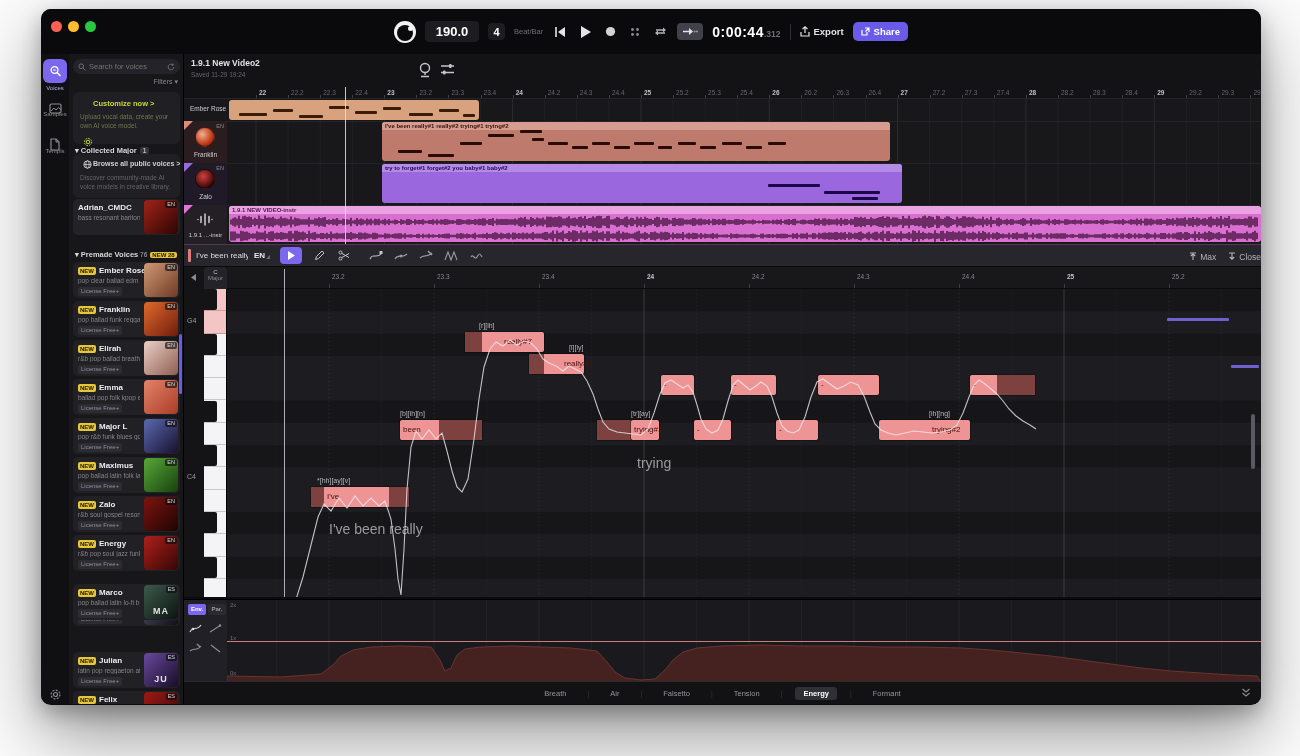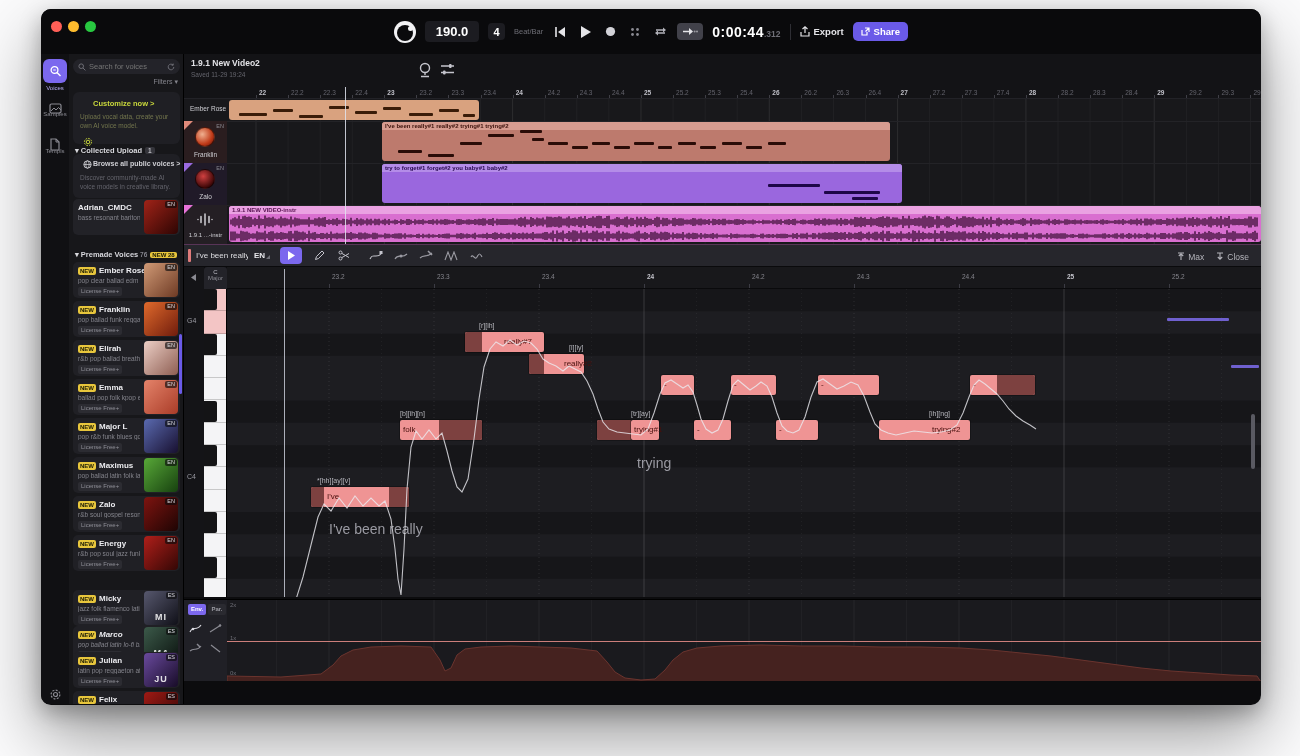--- a/index.html
+++ b/index.html
@@ -75,21 +75,21 @@
 .mini-note{position:absolute;height:3px;border-radius:1px}
 #tplayhead{position:absolute;left:304px;top:78px;width:1px;height:157px;background:rgba(225,228,238,.85);z-index:5}
 
 #etoolbar{position:absolute;left:143px;top:235px;width:1077px;height:23px;background:#26262c;border-top:1px solid rgba(150,70,140,.45);border-bottom:1px solid #0a0a0c;display:flex;align-items:center}
 #seg-bar{width:3px;height:13px;background:#e07b7b;border-radius:1px;margin-left:4px}
 #seg-label{margin-left:5px;font-size:8px;color:#dedee2;width:52px;white-space:nowrap;overflow:hidden}
 #lang-chip{margin-left:6px;font-size:8px;font-weight:bold;color:#e8e8ec;position:relative;padding-right:5px}
 #lang-chip:after{content:"";position:absolute;right:0;bottom:1px;border-left:4px solid transparent;border-bottom:4px solid #6e6e76}
 #play-chip{margin-left:10px;width:22px;height:17px;background:#7b68ee;border-radius:4px;display:flex;align-items:center;justify-content:center}
 .eicon{margin-left:9px;width:16px;height:14px;display:flex;align-items:center;justify-content:center}
-#etool-right{position:absolute;right:12px;top:0;height:23px;display:flex;align-items:center;gap:12px;color:#b3b3ba;font-size:8.5px}
+#etool-right{position:absolute;right:0;top:0;height:23px;display:flex;align-items:center;gap:12px;color:#b3b3ba;font-size:8.5px}
 #etool-right .br{display:flex;align-items:center;gap:3px}
 
 #egutter{position:absolute;left:143px;top:258px;width:20px;height:330px;background:#141417}
 .keylab{position:absolute;left:3px;font-size:7px;color:#9a9aa2}
 #scalebox{position:absolute;left:163px;top:258px;width:23px;height:22px;background:#232329;border-radius:3px 3px 0 0;text-align:center}
 #scale-key{font-size:6px;color:#c0c0c8;margin-top:2px}
 #scale-name{font-size:6px;color:#8a8a92}
 #keybed{position:absolute;left:163px;top:280px;width:23px;height:308px;overflow:hidden;border-right:1px solid #000;background:#f4f4f6}
 .krow{position:absolute;left:0;width:23px;border-bottom:1px solid rgba(0,0,0,.18)}
 .kblack{position:absolute;left:0;top:0;height:100%;width:13px;background:#141416;border-radius:0 2px 2px 0}
@@ -239,21 +239,21 @@
     </div>
     <div id="filters">Filters ▾</div>
     <div class="libcard" style="top:38px;height:52px">
       <svg style="position:absolute;left:10px;top:45px" width="10" height="10" viewBox="0 0 10 10">
           <circle cx="5" cy="5" r="1.8" stroke="#c9d83c" stroke-width="1" fill="none"></circle>
           <circle cx="5" cy="5" r="3.6" stroke="#c9d83c" stroke-width="1" fill="none" stroke-dasharray="1.6 1.2"></circle>
         </svg>
     </div>
     <div id="customize-title">Customize now &gt;</div>
     <div id="customize-desc">Upload vocal data, create your own AI voice model.</div>
-    <div class="lib-h" style="top:92px"><span>▾ Collected Upload</span><span class="chip-ct">1</span></div>
+    <div class="lib-h" style="top:92px"><span>▾ Collected Major</span><span class="chip-ct">1</span></div>
     <div class="libcard" style="top:100px;height:44px">
       <svg style="position:absolute;left:10px;top:6px" width="9" height="9" viewBox="0 0 9 9">
           <circle cx="4.5" cy="4.5" r="3.7" stroke="#cfcfd4" stroke-width="0.9" fill="none"></circle>
           <ellipse cx="4.5" cy="4.5" rx="1.7" ry="3.7" stroke="#cfcfd4" stroke-width="0.8" fill="none"></ellipse>
           <path d="M.9 4.5h7.2" stroke="#cfcfd4" stroke-width="0.8"></path>
         </svg>
     </div>
     <div id="browse-title">Browse all public voices &gt;</div>
     <div id="browse-desc">Discover community-made AI voice models in creative library.</div>
     <div id="adrian-slot"></div>
@@ -352,21 +352,21 @@
             <div class="vnew">NEW</div>
             <div class="vname">Micky</div>
           </div>
           <div class="vtags">jazz folk flamenco latin</div>
           <div class="vlic">License Free+</div>
           <div class="vart" style="background: linear-gradient(135deg, rgb(87, 88, 110), rgb(16, 16, 24));">
             <div class="vlang">ES</div>
             <div class="vinit">MI</div>
           </div>
         </div>
-        <div class="vcard" style="top: 572px; font-style: italic;">
+        <div class="vcard" style="top: 530px;">
           <div class="vrow1">
             <div class="vnew">NEW</div>
             <div class="vname">Marco</div>
           </div>
           <div class="vtags">pop ballad latin lo-fi br</div>
           <div class="vlic">License Free+</div>
           <div class="vart" style="background: linear-gradient(135deg, rgb(60, 90, 74), rgb(12, 20, 16));">
             <div class="vlang">ES</div>
             <div class="vinit">MA</div>
           </div>
@@ -773,21 +773,21 @@
       </div>
     <div id="note-layer">
         <div class="pnote" style="left: 84px; top: 220px; width: 98px;">
           <div class="pre" style="width: 13px;"></div>
           <div class="post" style="width: 20px;"></div>
           <div class="lyr" style="left: 16px;">I've</div>
         </div>
         <div class="phon" style="left: 90px; top: 210px;">*[hh][ay][v]</div>
         <div class="pnote" style="left: 173px; top: 153px; width: 82px;">
           <div class="post" style="width: 43px;"></div>
-          <div class="lyr" style="left: 3px;">folk</div>
+          <div class="lyr" style="left: 3px;">been</div>
         </div>
         <div class="phon" style="left: 173px; top: 143px;">[b][ih][n]</div>
         <div class="pnote" style="left: 238px; top: 65px; width: 79px;">
           <div class="pre" style="width: 17px;"></div>
           <div class="lyr" style="left: 39px;">really#7</div>
         </div>
         <div class="phon" style="left: 252px; top: 55px;">[r][ih]</div>
         <div class="pnote" style="left: 302px; top: 87px; width: 55px;">
           <div class="pre" style="width: 15px;"></div>
           <div class="lyr" style="left: 35px;">really#2</div>
@@ -893,14 +893,30 @@
       </svg>
     <div id="pline"></div>
     <svg id="energy-svg" style="position:absolute;left:0;top:0;z-index:3" width="1034" height="82">
         <path d="M0 76L54 77L94 74L106 65L114 56L126 50L144 47L174 46L204 47L213 60L218 71L224 68L230 55L238 49L254 47L284 46L314 47L344 48L370 51L380 62L388 72L398 78L414 80L428 79L438 70L446 60L456 52L470 48L494 46L534 45L574 46L614 46L654 47L694 47L734 48L764 50L794 53L824 56L854 60L884 64L914 68L944 71L974 73L1004 75L1030 76L1034 82L0 82Z" fill="#45221f" stroke="#6b342e" stroke-width="1"></path>
       </svg>
     <div class="plab" style="top:2px">2x</div>
     <div class="plab" style="top:35px">1x</div>
     <div class="plab" style="top:70px">0x</div>
   </div>
 
+  <div id="btabs">
+    <span class="btab">Breath</span>
+      <span class="bsep">|</span>
+      <span class="btab">Air</span>
+      <span class="bsep">|</span>
+      <span class="btab">Falsetto</span>
+      <span class="bsep">|</span>
+      <span class="btab">Tension</span>
+      <span class="bsep">|</span>
+      <span class="btab active">Energy</span>
+      <span class="bsep">|</span>
+      <span class="btab">Formant</span>
+      <svg id="btabs-collapse" width="10" height="11" viewBox="0 0 10 11">
+        <path d="M1.5 2L5 5l3.5-3M1.5 6L5 9l3.5-3" stroke="#8a8a92" stroke-width="1.2" fill="none"></path>
+      </svg>
+  </div>
 
 </div>
 
 </body></html>

